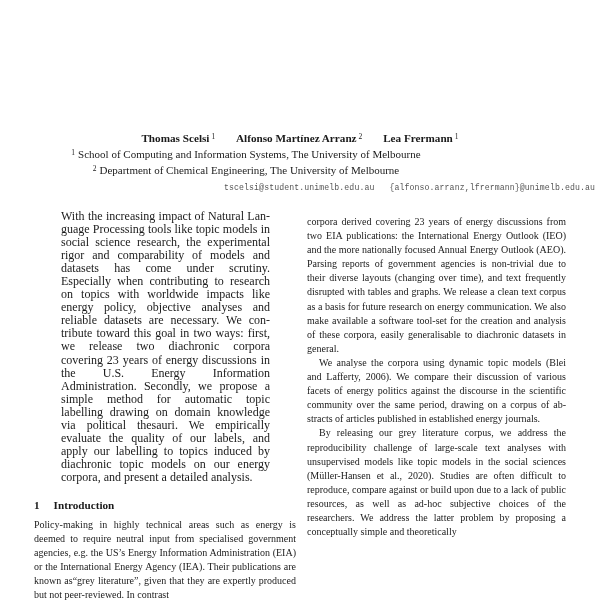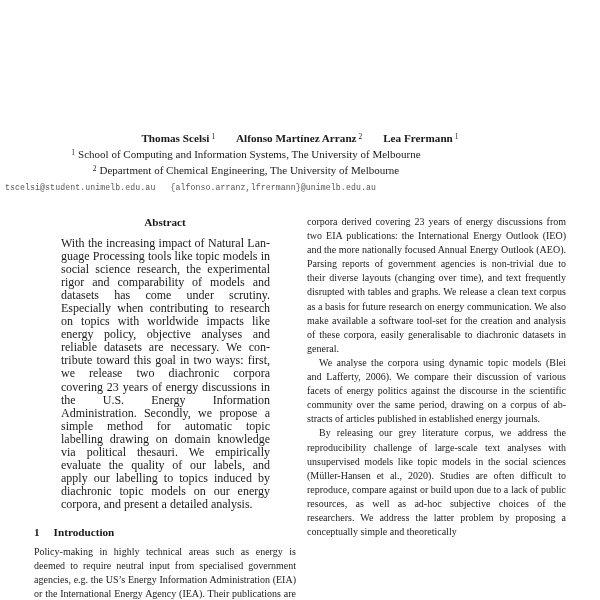--- a/index.html
+++ b/index.html
@@ -47,21 +47,21 @@
       line-height: 14px;
     }
     .affil sup { font-size: 7.5px; vertical-align: top; position: relative; top: -1px; margin-right: 3px; }
     .affil1 { top: 147px; }
     .affil2 { top: 163px; }
     .emails {
       position: absolute;
       top: 183px;
       left: 0;
       width: 600px;
-      text-align: left;
+      text-align: right;
       font-family: "Liberation Mono", "DejaVu Sans Mono", monospace;
       font-size: 8.2px;
       line-height: 10px;
       color: #555;
       letter-spacing: 0.1px;
     }
     .emails span { margin: 0 5px; }
     .col-left {
       position: absolute;
       left: 34px;
@@ -127,21 +127,20 @@
 <div class="affil affil2">
   <sup>2</sup><span>Department of Chemical Engineering, The University of Melbourne</span>
 </div>
 
 <div class="emails">
   <span>tscelsi@student.unimelb.edu.au</span>
   <span>{alfonso.arranz,lfrermann}@unimelb.edu.au</span>
 </div>
 
 <div class="col-left">
-  <div class="abstract-heading">Abstract</div>
   <div class="abstract-body">With the increasing impact of Natural Lan­guage Processing tools like topic models in social science research, the experimental rigor and comparability of models and datasets has come under scrutiny. Especially when con­tributing to research on topics with worldwide impacts like energy policy, objective analyses and reliable datasets are necessary. We con­tribute toward this goal in two ways: first, we release two diachronic corpora covering 23 years of energy discussions in the U.S. En­ergy Information Administration. Secondly, we propose a simple method for automatic topic labelling drawing on domain knowledge via political thesauri. We empirically evalu­ate the quality of our labels, and apply our la­belling to topics induced by diachronic topic models on our energy corpora, and present a detailed analysis.</div>
 
   <div class="section-heading">
     <span class="num">1</span><span>Introduction</span>
   </div>
   <div class="body-text">
     <p class="para">Policy-making in highly technical areas such as energy is deemed to require neutral input from spe­cialised government agencies, e.g. the US’s Energy Information Administration (EIA) or the Interna­tional Energy Agency (IEA). Their publications are known as“grey literature”, given that they are ex­pertly produced but not peer-reviewed. In contrast</p>
   </div>
 </div>
 

